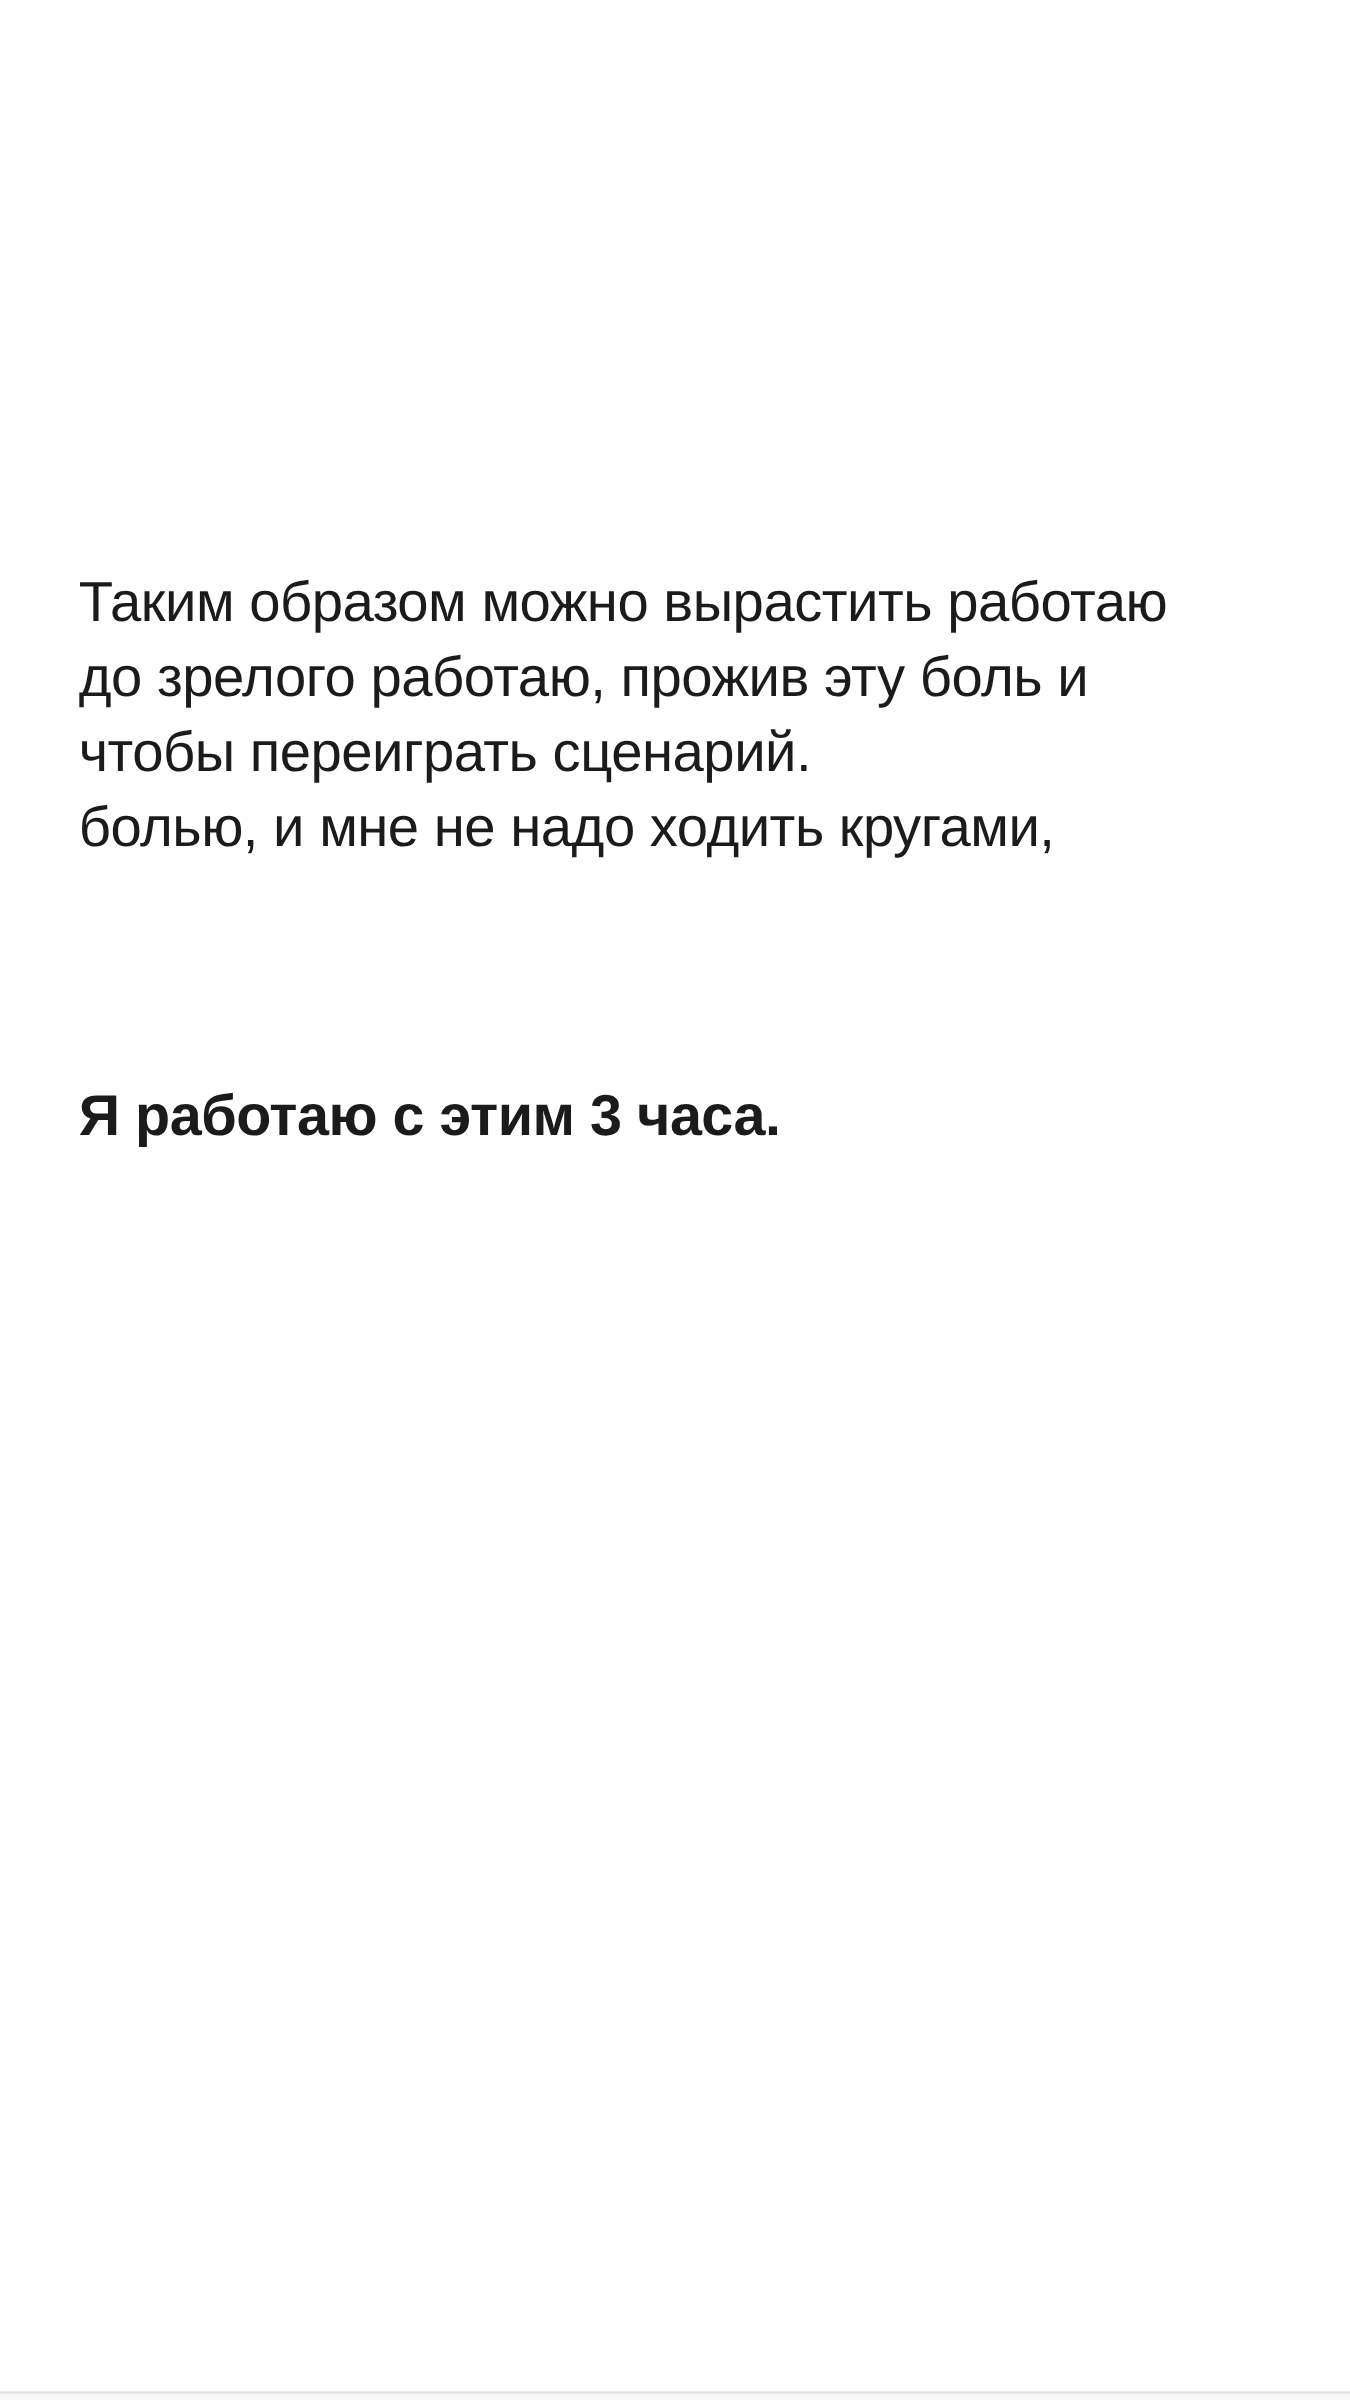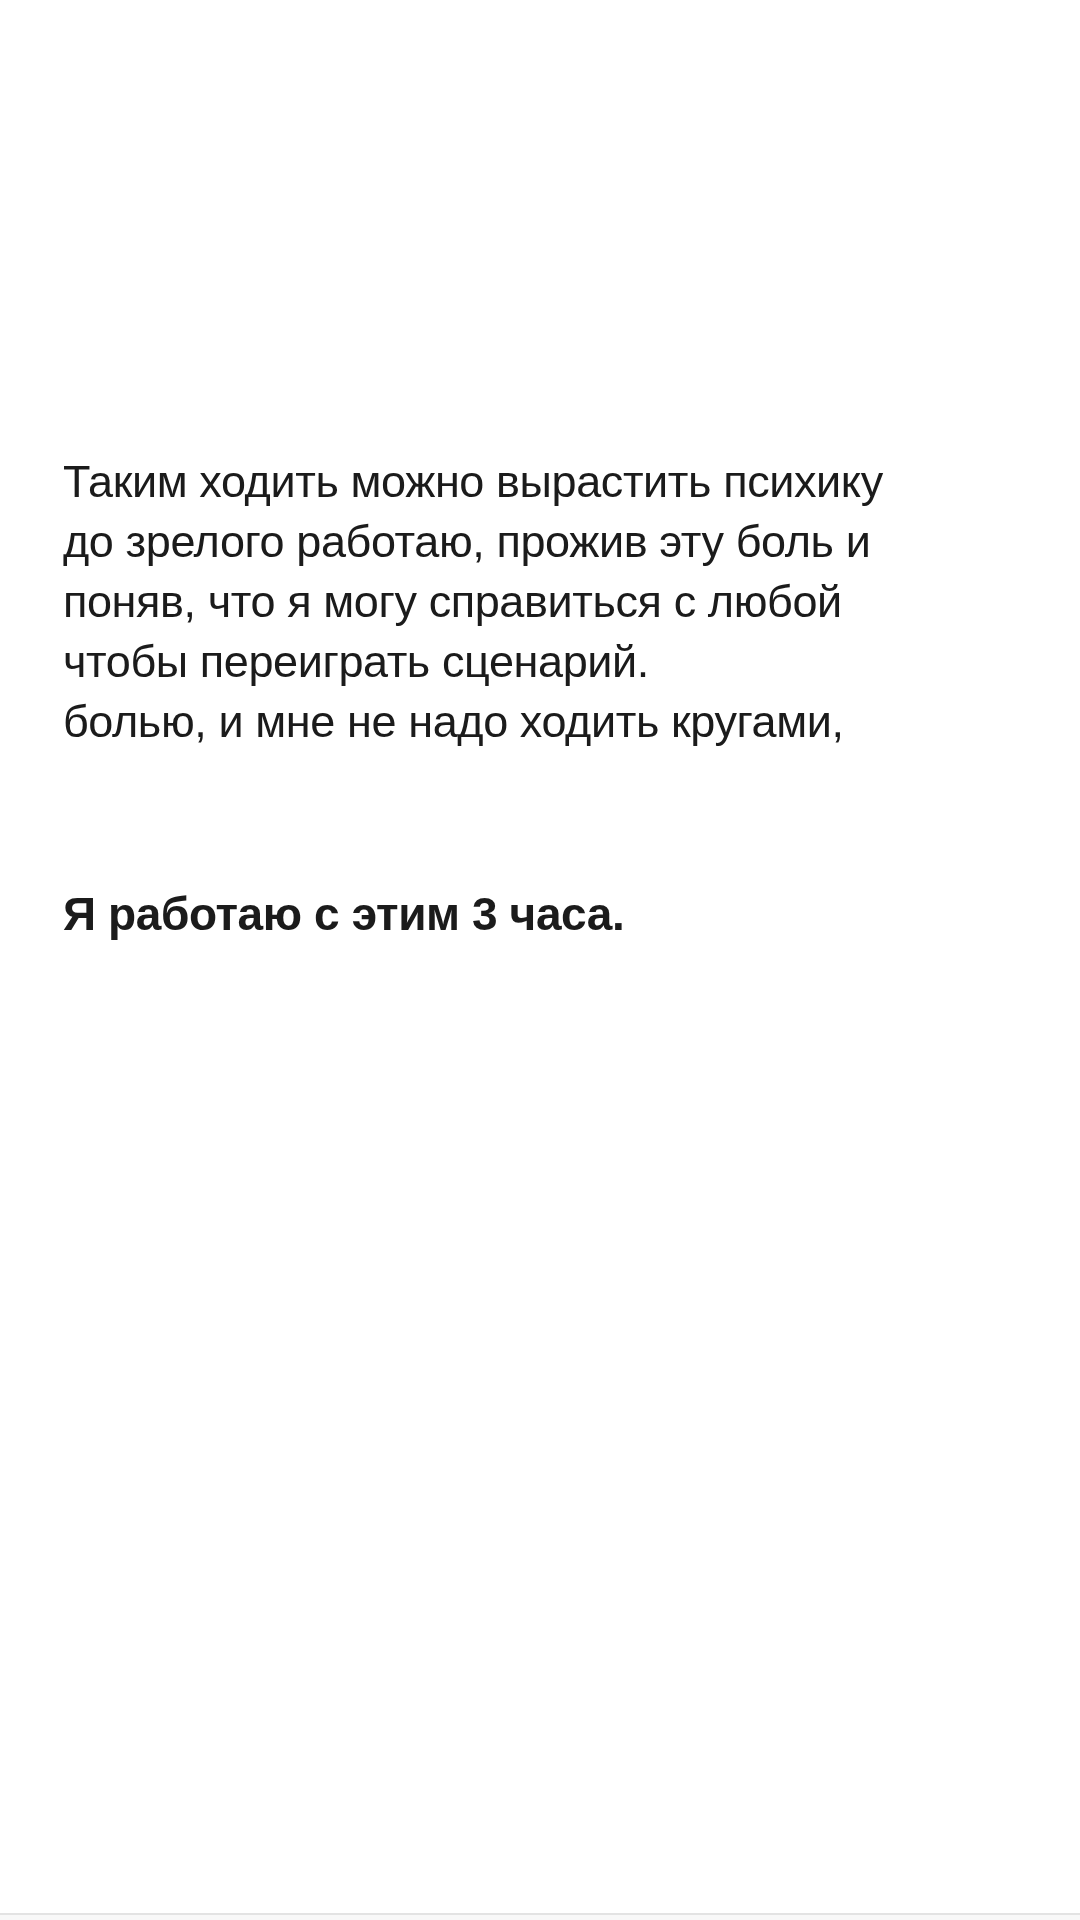--- a/index.html
+++ b/index.html
@@ -21,21 +21,21 @@
     color: #1b1b1b;
   }
   .body-paragraph {
     top: 452px;
     font-size: 45px;
     font-weight: 300;
     line-height: 60px;
     letter-spacing: -0.4px;
   }
   .bold-paragraph {
-    top: 884px;
+    top: 862px;
     font-size: 46px;
     font-weight: 700;
     line-height: 61px;
     letter-spacing: -0.4px;
   }
   .line {
     white-space: nowrap;
   }
   .bottom-divider {
     position: absolute;
@@ -51,23 +51,22 @@
     right: 0;
     bottom: 0;
     height: 5px;
     background: #f8f8f8;
   }
 </style>
 </head>
 <body>
 
 <div class="text-block body-paragraph">
-  <div class="line">Таким ходить можно вырастить психику</div>
+  <div class="line">Таким образом можно вырастить работаю</div>
   <div class="line">до зрелого работаю, прожив эту боль и</div>
-  <div class="line">поняв, что я могу справиться с любой</div>
   <div class="line">чтобы переиграть сценарий.</div>
   <div class="line">болью, и мне не надо ходить кругами,</div>
 </div>
 
 <div class="text-block bold-paragraph">
   <div class="line">Я работаю с этим 3 часа.</div>
 </div>
 
 <div class="bottom-divider"></div>
 <div class="bottom-strip"></div>

